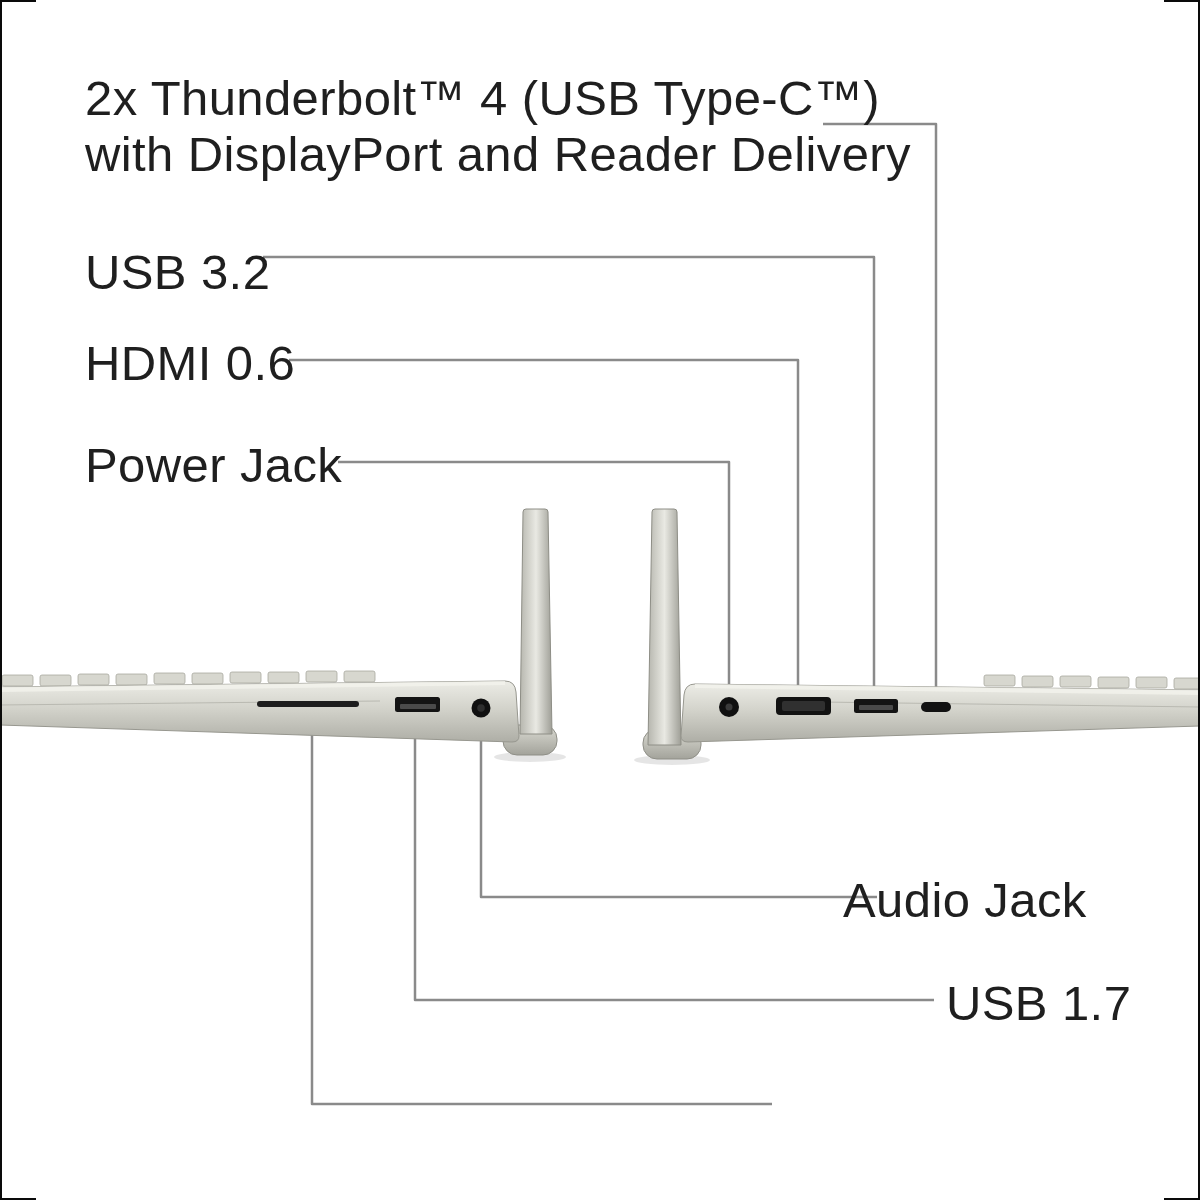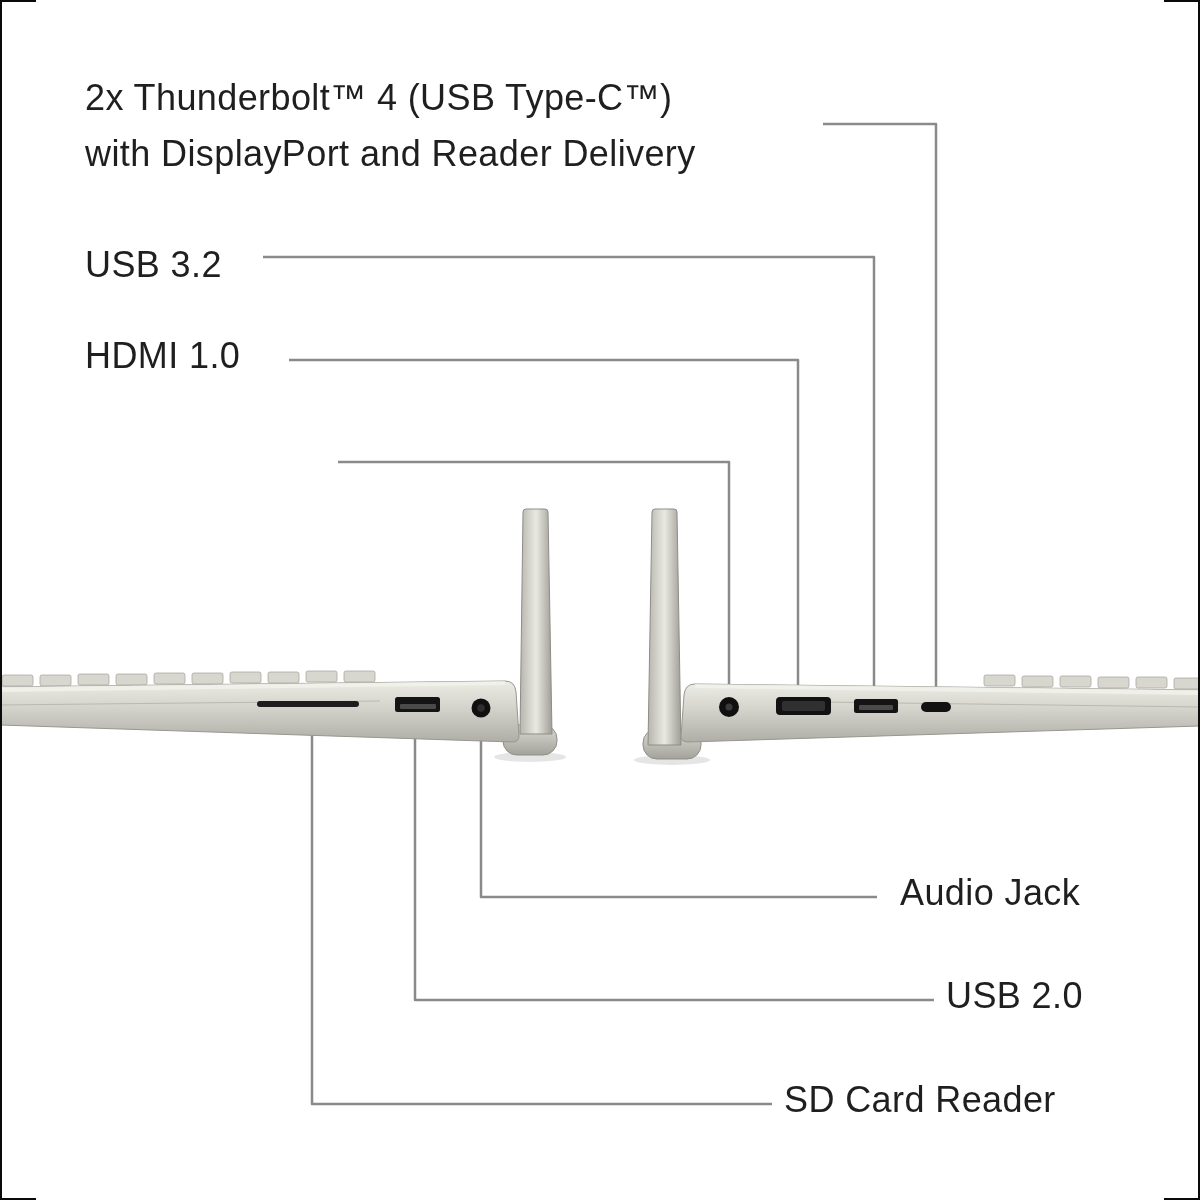--- a/index.html
+++ b/index.html
@@ -16,30 +16,30 @@
 
   svg.scene {
     position: absolute;
     left: 0; top: 0;
     width: 1200px; height: 1200px;
   }
 
   .label {
     position: absolute;
     color: #1f1f1f;
-    font-size: 36px;
+    font-size: 49px;
     letter-spacing: 0.4px;
     white-space: nowrap;
     font-weight: 400;
   }
   .lbl-tb     { left: 85px;  top: 70px;  line-height: 56px; }
   .lbl-usb32  { left: 85px;  top: 232px; margin-top: 12px; }
   .lbl-hdmi   { left: 85px;  top: 335px; }
   .lbl-power  { left: 85px;  top: 437px; }
-  .lbl-audio  { left: 900px; top: 872px; }
+  .lbl-audio  { left: 843px; top: 872px; }
   .lbl-usb20  { left: 946px; top: 975px; }
   .lbl-sd     { left: 784px; top: 1079px; }
 </style>
 </head>
 <body>
 
 <div class="canvas">
 
   <svg class="scene" viewBox="0 0 1200 1200" aria-hidden="true">
     <defs>
@@ -154,18 +154,18 @@
       <line x1="1164" y1="1199" x2="1200" y2="1199"></line>
     </g>
   </svg>
 
   <div class="label lbl-tb">
     <div>2x Thunderbolt™ 4 (USB Type-C™)</div>
     <div>with DisplayPort and Reader Delivery</div>
   </div>
 
   <div class="label lbl-usb32">USB 3.2</div>
-  <div class="label lbl-hdmi">HDMI 1.0</div>
+  <div class="label lbl-hdmi">HDMI 0.6</div>
+  <div class="label lbl-power">Power Jack</div>
   <div class="label lbl-audio">Audio Jack</div>
-  <div class="label lbl-usb20">USB 2.0</div>
-  <div class="label lbl-sd">SD Card Reader</div>
+  <div class="label lbl-usb20">USB 1.7</div>
 
 </div>
 
 </body></html>

